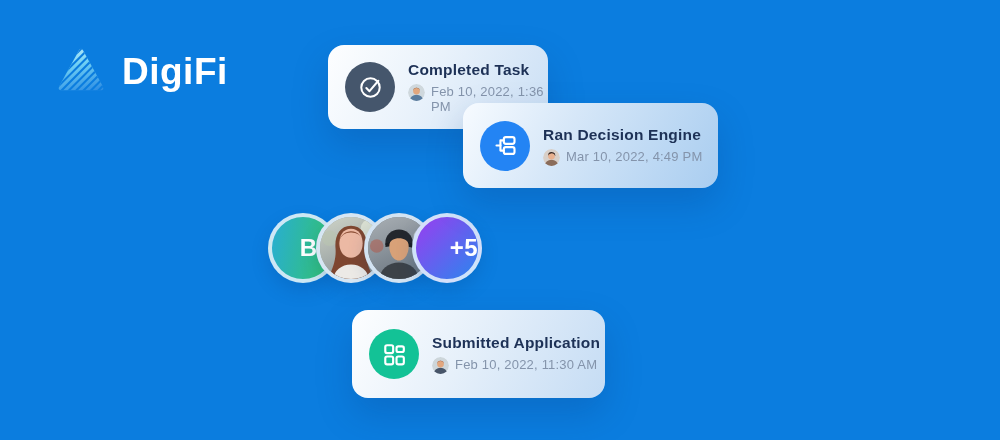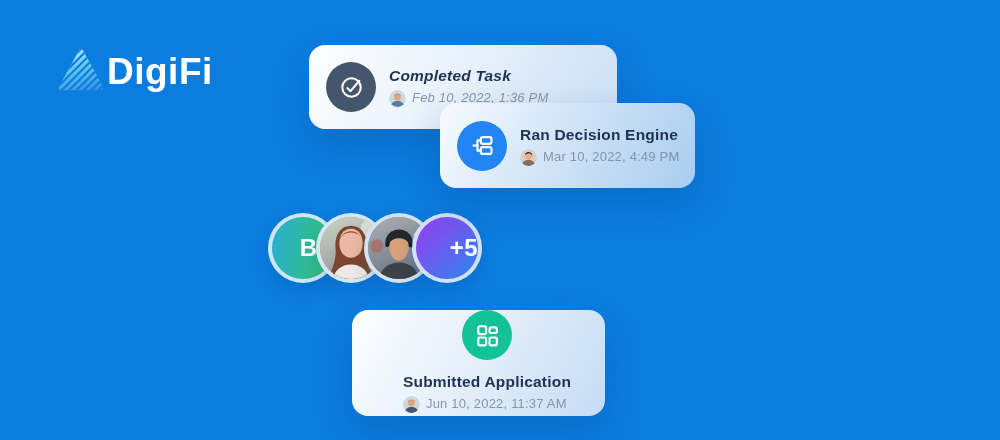--- a/index.html
+++ b/index.html
@@ -2,35 +2,35 @@
 <html><head>
 <meta charset="utf-8">
 <style>
   html,body{margin:0;padding:0;background:#0b7ddf;}
   .stage{
     position:relative;width:1000px;height:440px;overflow:hidden;
     background:#0b7ddf;
     font-family:"Liberation Sans", sans-serif;
   }
   
-  .logo{position:absolute;left:55px;top:42px;display:flex;align-items:center;}
+  .logo{position:absolute;left:55px;top:42px;display:flex;align-items:center;gap:15px;}
   .logo-mark{width:52px;height:58px;display:block;}
   .brand-name{color:#ffffff;font-size:37px;font-weight:600;letter-spacing:.5px;line-height:1;}
   
   .card{
     position:absolute;border-radius:16px;display:flex;align-items:center;
     padding-left:17px;gap:13px;box-sizing:border-box;
     box-shadow:0 16px 36px rgba(8,56,118,.22);
   }
-  .card-1{left:309px;top:45px;width:308px;height:84px;z-index:2;
-    background:linear-gradient(118deg,#fdfeff 0%,#e9f2fb 45%,#cadff5 100%);font-style:italic;}
-  .card-2{left:440px;top:103px;width:255px;height:85px;z-index:3;
+  .card-1{left:328px;top:45px;width:220px;height:84px;z-index:2;
+    background:linear-gradient(118deg,#fdfeff 0%,#e9f2fb 45%,#cadff5 100%);}
+  .card-2{left:463px;top:103px;width:255px;height:85px;z-index:3;
     background:linear-gradient(118deg,#f7fbff 0%,#d6e7f8 40%,#a9cdf0 100%);}
-  .card-3{left:352px;top:310px;width:253px;height:106px;z-index:2;
-    background:linear-gradient(118deg,#fdfeff 0%,#e6f0fa 45%,#c5dcf4 100%);flex-direction:column;}
+  .card-3{left:352px;top:310px;width:253px;height:88px;z-index:2;
+    background:linear-gradient(118deg,#fdfeff 0%,#e6f0fa 45%,#c5dcf4 100%);}
   .icon-circle{width:50px;height:50px;border-radius:50%;flex:0 0 auto;
     display:flex;align-items:center;justify-content:center;}
   .ic-slate{background:#45566c;}
   .ic-blue{background:#2384f4;}
   .ic-green{background:#13c296;}
   .icon-circle svg{width:27px;height:27px;display:block;}
   .card-text{display:flex;flex-direction:column;gap:5px;}
   .card-title{color:#1d3156;font-size:15.5px;font-weight:700;letter-spacing:.2px;}
   .card-meta{display:flex;align-items:flex-start;gap:6px;}
   .mini-avatar{width:17px;height:17px;border-radius:50%;overflow:hidden;flex:0 0 auto;}
@@ -199,18 +199,18 @@
       <div class="card-title">Submitted Application</div>
       <div class="card-meta">
         <span class="mini-avatar">
           <svg viewBox="0 0 20 20">
             <circle cx="10" cy="10" r="10" fill="#cdd6da"></circle>
             <path d="M2,20 a8,7.5 0 0 1 16,0 Z" fill="#475569"></path>
             <circle cx="10" cy="8.3" r="4" fill="#e2a77e"></circle>
             <path d="M5.7,8 a4.4,4.4 0 0 1 8.6,0 l-1.2,-2.2 a4,3 0 0 0 -6.2,0 Z" fill="#7a3324"></path>
           </svg>
         </span>
-        <span class="card-time">Jun 10, 2022, 11:37 AM</span>
+        <span class="card-time">Feb 10, 2022, 11:30 AM</span>
       </div>
     </div>
   </div>
 
 </div>
 
 </body></html>

